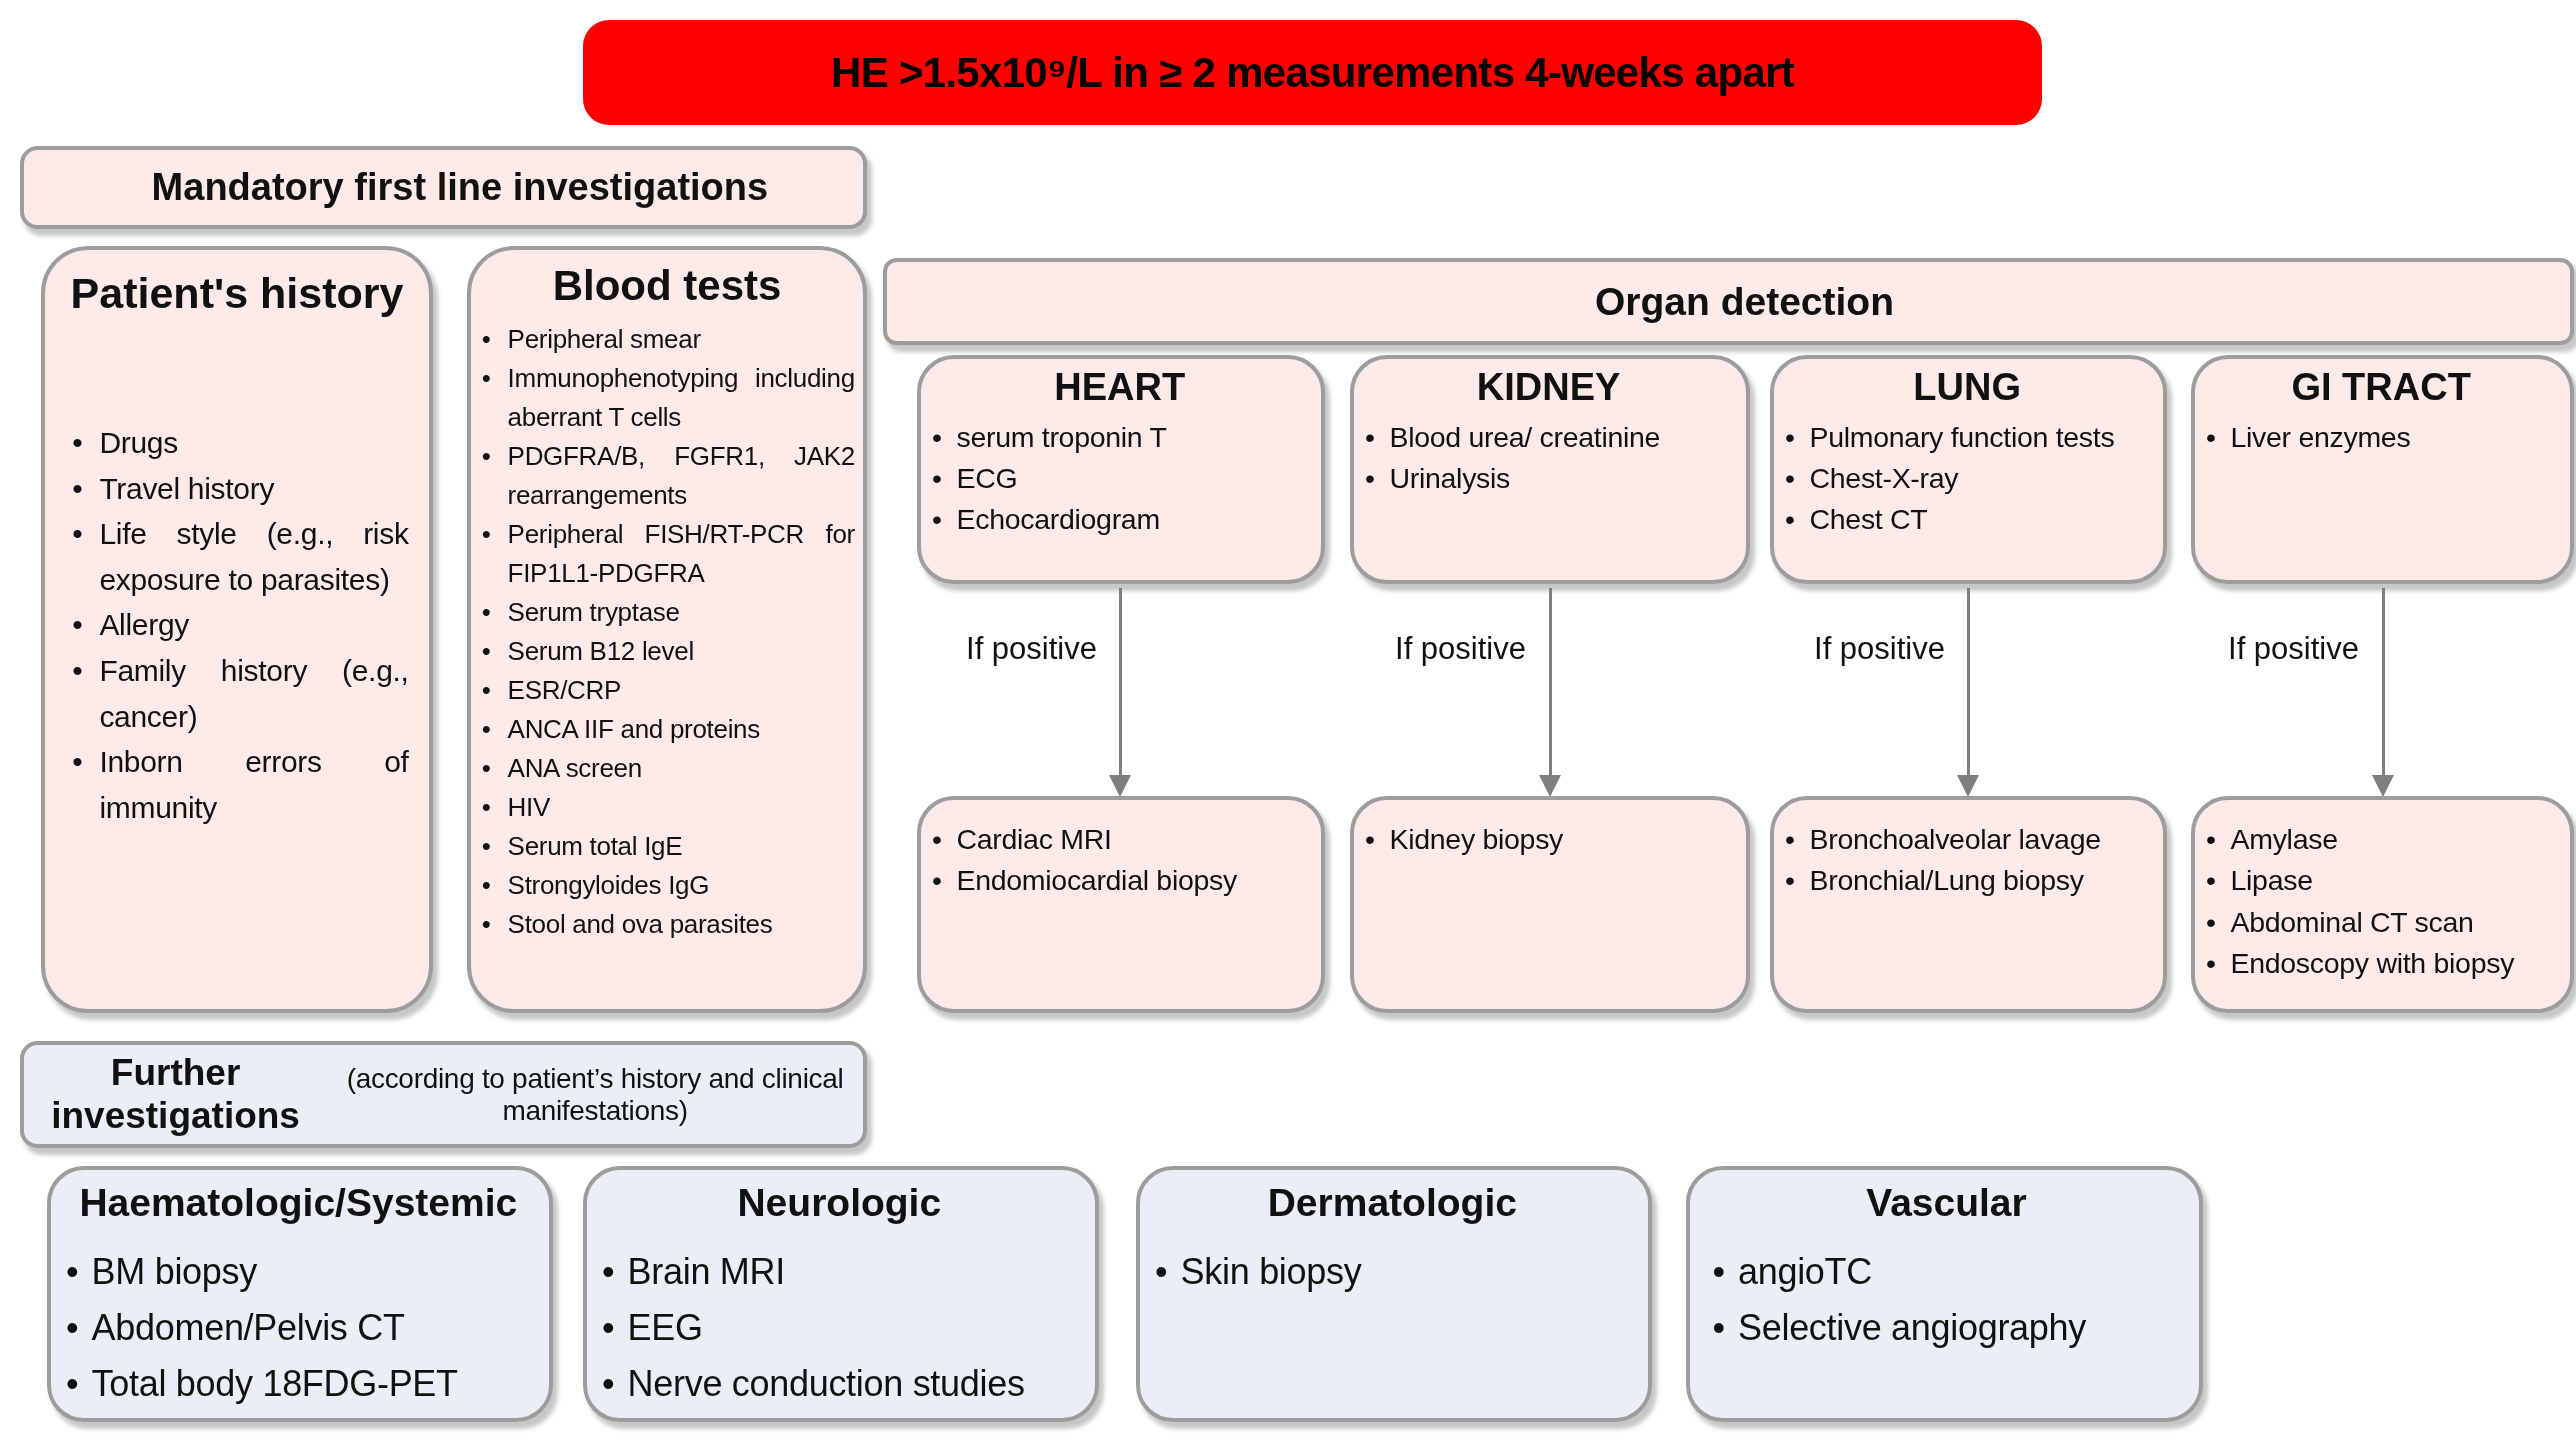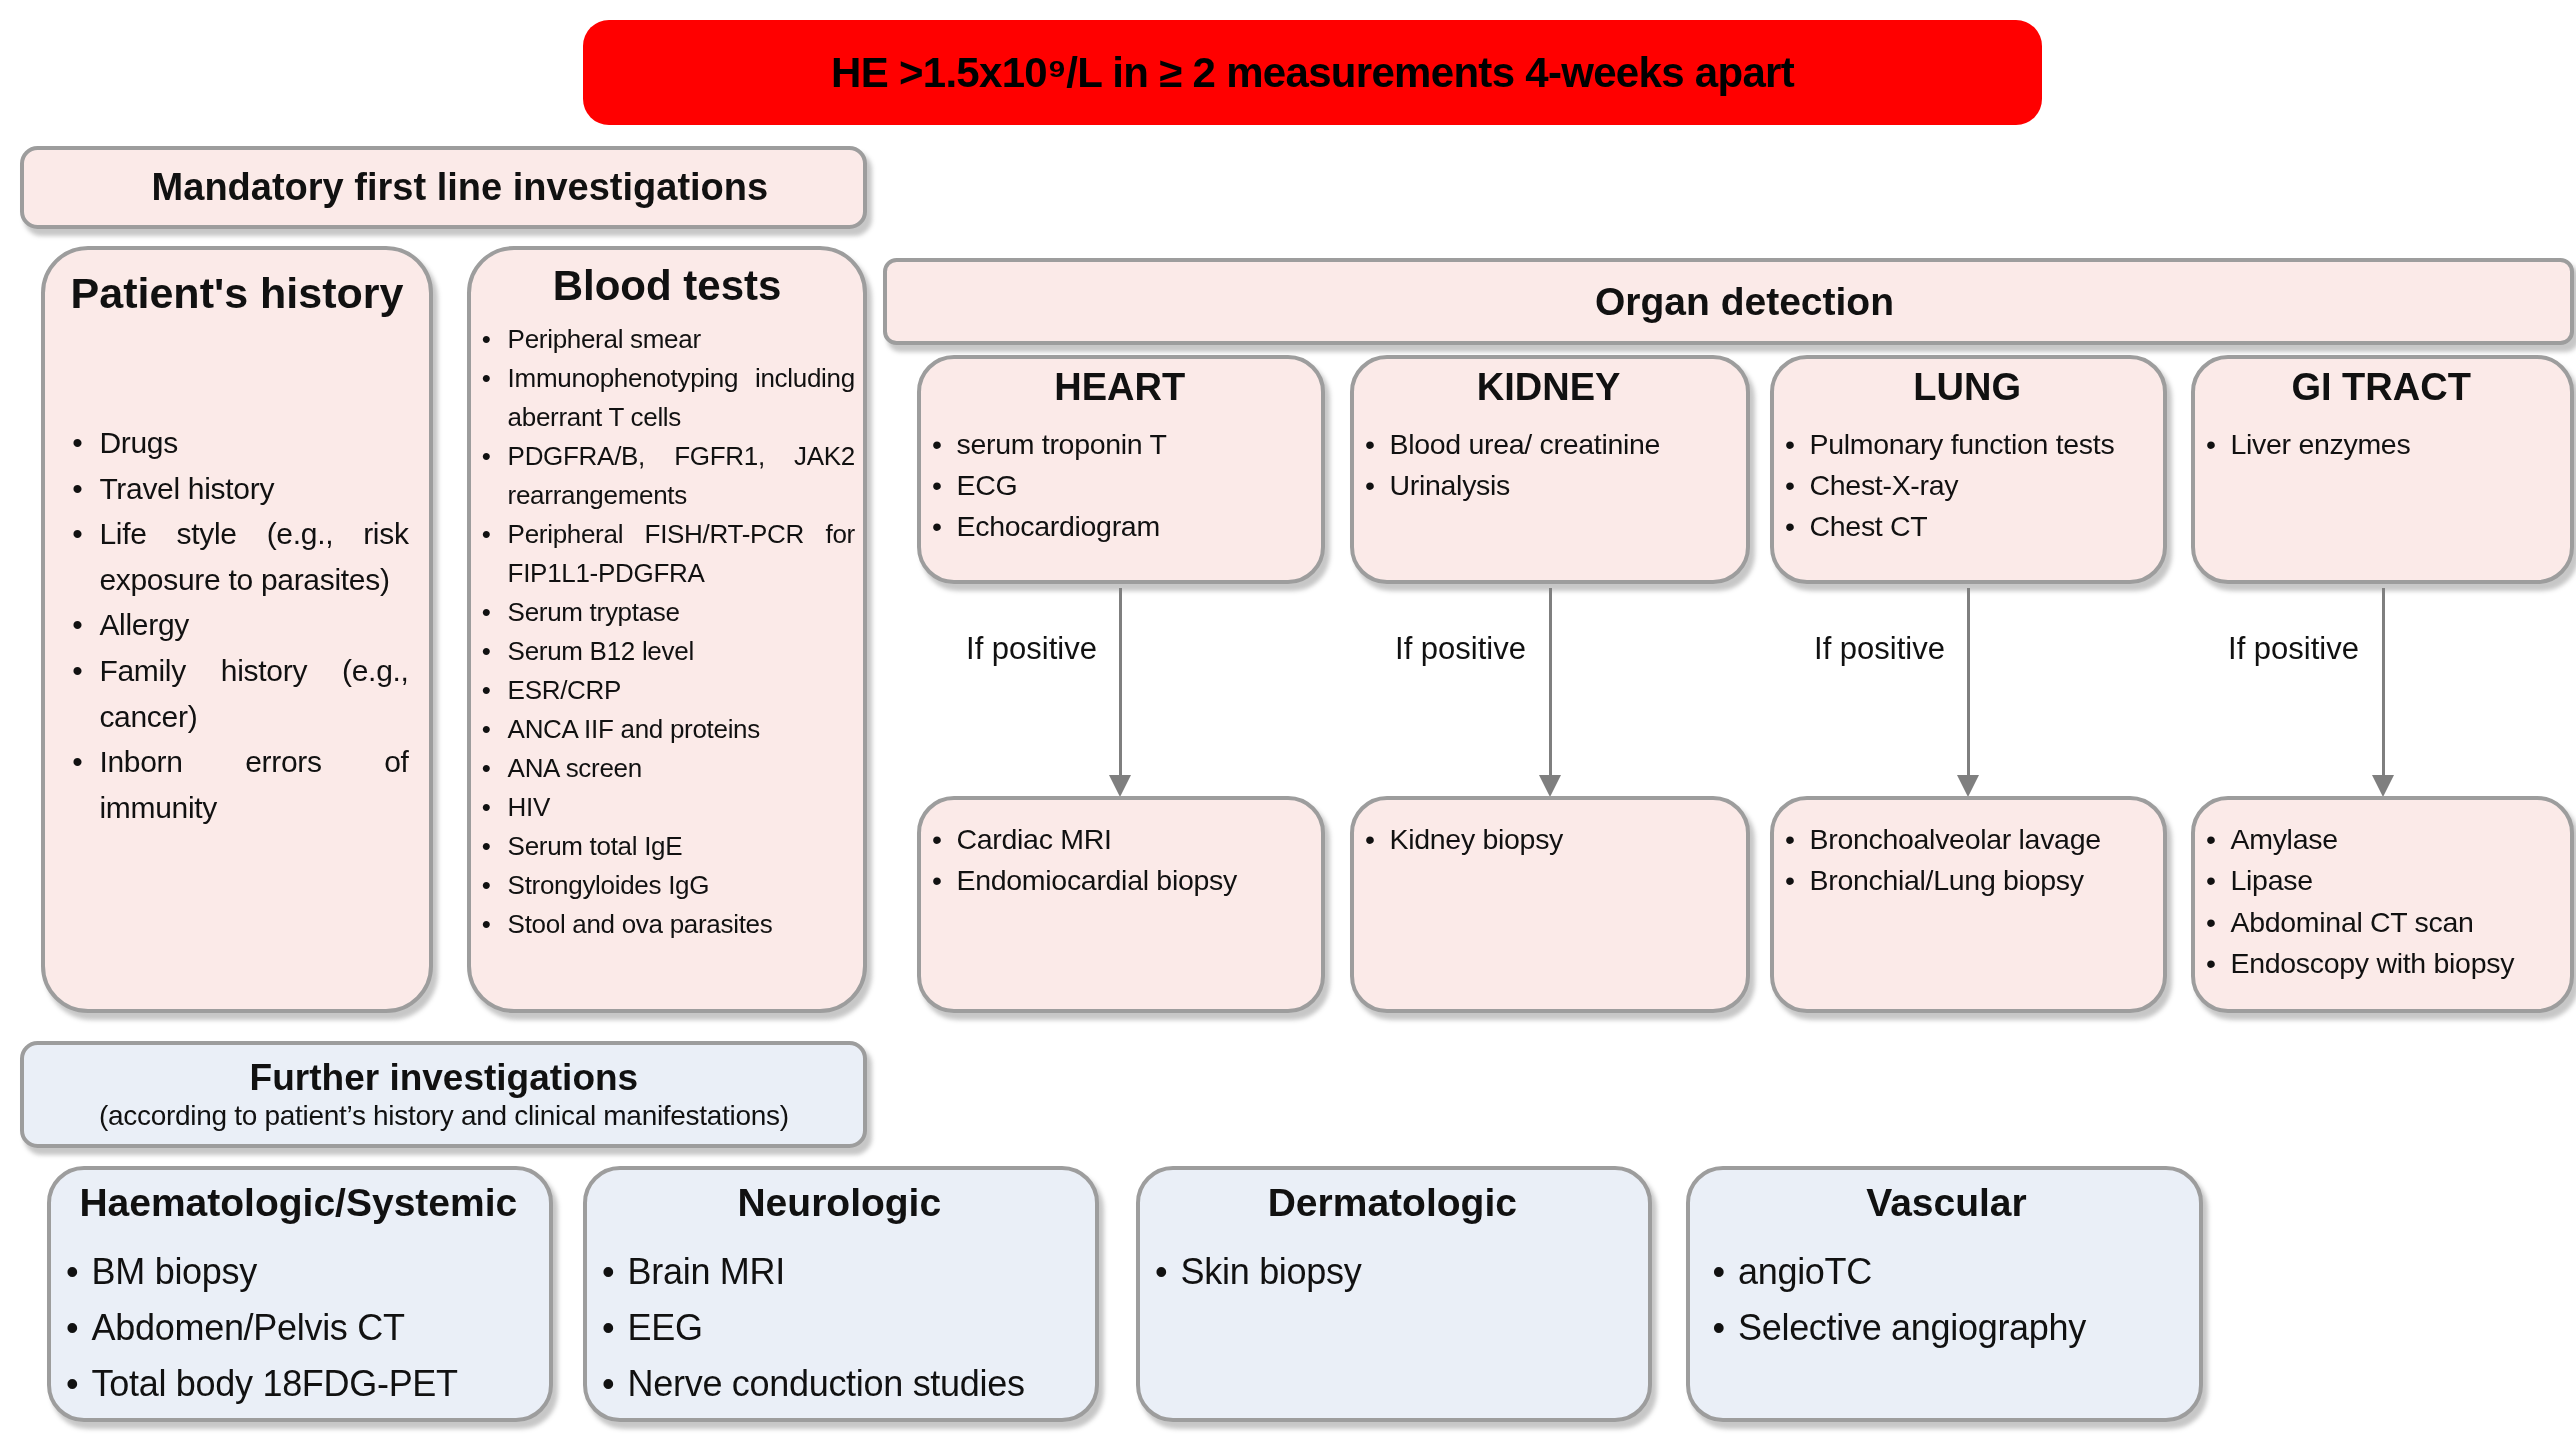--- a/index.html
+++ b/index.html
@@ -84,21 +84,21 @@
     border-radius: 13.6px; border-width: 4.1px;
     display: flex; align-items: center; justify-content: center;
     font-weight: bold; font-size: 39px;
   }
 
   .organ-box {
     top: 355px; height: 229px;
     border-radius: 37px;
     padding: 6.8px 12.2px 6.8px 9.5px;
   }
-  .organ-box .box-title { font-size: 38px; margin-bottom: 15px; }
+  .organ-box .box-title { font-size: 38px; margin-bottom: 8px; }
   .organ-box .bullet, .followup-box .bullet {
     font-size: 28.5px; line-height: 1.45; letter-spacing: -0.3px;
     padding-left: 26px;
   }
   .organ-box .bullet::before, .followup-box .bullet::before { left: 1.4px; }
 
   .followup-box {
     top: 796px; height: 217px;
     border-radius: 37px;
     padding: 19px 12.2px 6.8px 9.5px;
@@ -125,21 +125,21 @@
 
   .iflabel {
     top: 626px; width: 163px;
     text-align: center; font-size: 31px; line-height: 1.5;
   }
   .l0 { left: 950px; } .l1 { left: 1379px; } .l2 { left: 1798px; } .l3 { left: 2212px; }
 
   .further {
     left: 20.4px; top: 1041px; width: 847px; height: 107px;
     border-radius: 17.6px; border-width: 4.1px;
-    display: flex; flex-direction: column; align-items: center; justify-content: center;
+    display: flex; flex-direction: row; align-items: center; justify-content: flex-end;
     text-align: center;
   }
   .further .f-title { font-weight: bold; font-size: 37px; line-height: 1.15; }
   .further .f-sub { font-size: 28px; letter-spacing: -0.3px; }
 
   .cat-box {
     top: 1166px; height: 256px;
     border-radius: 37px;
     padding: 11px 17px 6.8px 13.6px;
   }

